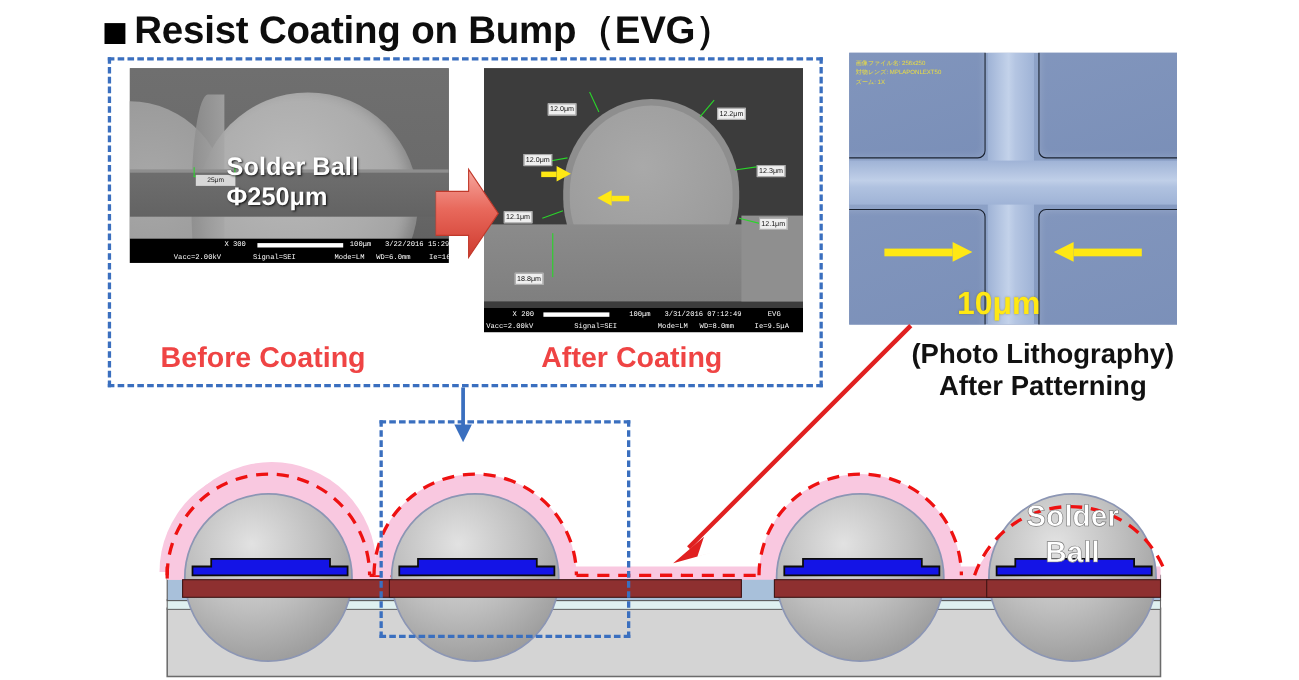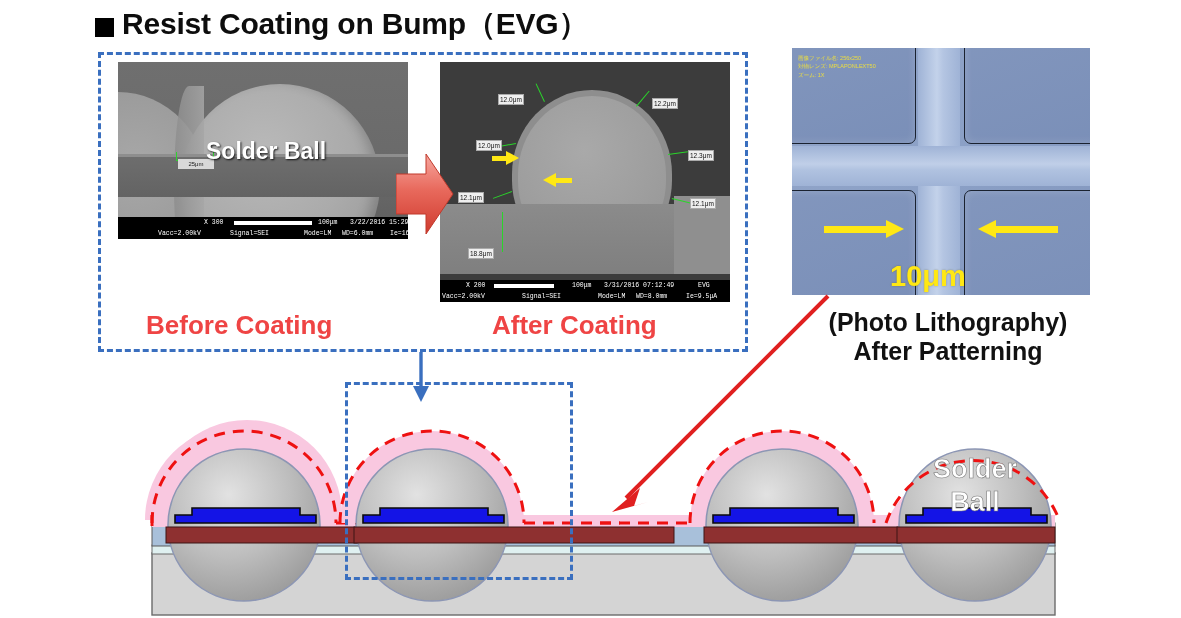--- a/index.html
+++ b/index.html
@@ -6,21 +6,21 @@
   body{
     width:1181px;height:618px;background:#ffffff;
     font-family:"Liberation Sans",sans-serif;
     position:relative;overflow:hidden;
   }
   .abs{position:absolute;}
 
   
   #title-bar{left:95px;top:4px;display:flex;align-items:center;gap:8px;}
   #title-bullet{width:19px;height:19px;background:#000;display:inline-block;margin-top:5px;}
-  #title-text{font-size:30px;font-weight:bold;color:#0d0d0d;letter-spacing:-.2px;white-space:nowrap;}
+  #title-text{font-size:35px;font-weight:bold;color:#0d0d0d;letter-spacing:-.2px;white-space:nowrap;}
 
   
   #top-dashed-box{left:98px;top:52px;width:650px;height:300px;
       border:3px dashed #3a6fbf;box-sizing:border-box;background:transparent;}
 
   
   .sem{overflow:hidden;position:absolute;}
   #sem-before{left:118px;top:62px;width:290px;height:177px;background:#5d5d5d;}
   #sem-after{left:440px;top:62px;width:290px;height:240px;background:#3b3b3b;}
 
@@ -77,21 +77,21 @@
   
   #red-arrow{left:396px;top:152px;width:58px;height:84px;}
 
   
   .cap{position:absolute;font-size:26px;font-weight:bold;color:#ef4444;white-space:nowrap;}
   #cap-before{left:146px;top:310px;}
   #cap-after{left:492px;top:310px;}
   #cap-pattern{left:808px;top:308px;font-size:25px;font-weight:bold;color:#111;line-height:1.15;text-align:center;width:280px;}
 
   
-  #optical{left:772px;top:48px;width:298px;height:247px;overflow:hidden;background:#8a9ec4;margin-left:20px;}
+  #optical{left:772px;top:48px;width:298px;height:247px;overflow:hidden;background:#8a9ec4;}
   .opt-bg{position:absolute;inset:0;background:linear-gradient(135deg,#93a6c9 0%,#8ba0c6 50%,#8296bd 100%);}
   .opt-pad{position:absolute;background:linear-gradient(160deg,#8296bd,#7a8fb8);
       border:1.6px solid #1a2230;border-radius:7px;box-shadow:inset 0 0 8px rgba(255,255,255,.18);}
   .opt-trenchV{position:absolute;left:126px;top:0;width:42px;height:100%;
       background:linear-gradient(90deg,#9fb3d6,#c3d2ea 45%,#b4c5e2 60%,#9fb3d6);}
   .opt-trenchH{position:absolute;left:0;top:98px;width:100%;height:40px;
       background:linear-gradient(180deg,#9fb3d6,#c0cfe8 45%,#b0c2e0 60%,#9fb3d6);}
   .opt-meta{position:absolute;left:6px;top:6px;color:#f2e23a;font-size:5.5px;line-height:1.5;
       font-family:"Liberation Sans",sans-serif;white-space:pre;opacity:.92;}
   #opt-10um{position:absolute;left:98px;top:212px;color:#ffe814;font-size:29px;font-weight:bold;
@@ -123,20 +123,21 @@
   <div class="s1-bg"></div>
   <div class="s1-ballL"></div>
   <div class="s1-ball"></div>
   <div class="s1-ball-edge"></div>
   <div class="s1-sub"></div>
   <div class="s1-line"></div>
   <div class="s1-green"></div>
   <div class="s1-tick">25μm</div>
   <div class="s1-label">
     <div>Solder Ball</div>
+    <div>Φ250μm</div>
   </div>
   <div class="sem-footer">
     <div class="r1">
       <span class="ff" style="left:86px">X 300</span>
       <span class="scalebar" style="left:116px;width:78px"></span>
       <span class="ff" style="left:200px">100μm</span>
       <span class="ff" style="left:232px">3/22/2016 15:29:09</span>
 
     </div>
     <div class="r2">

